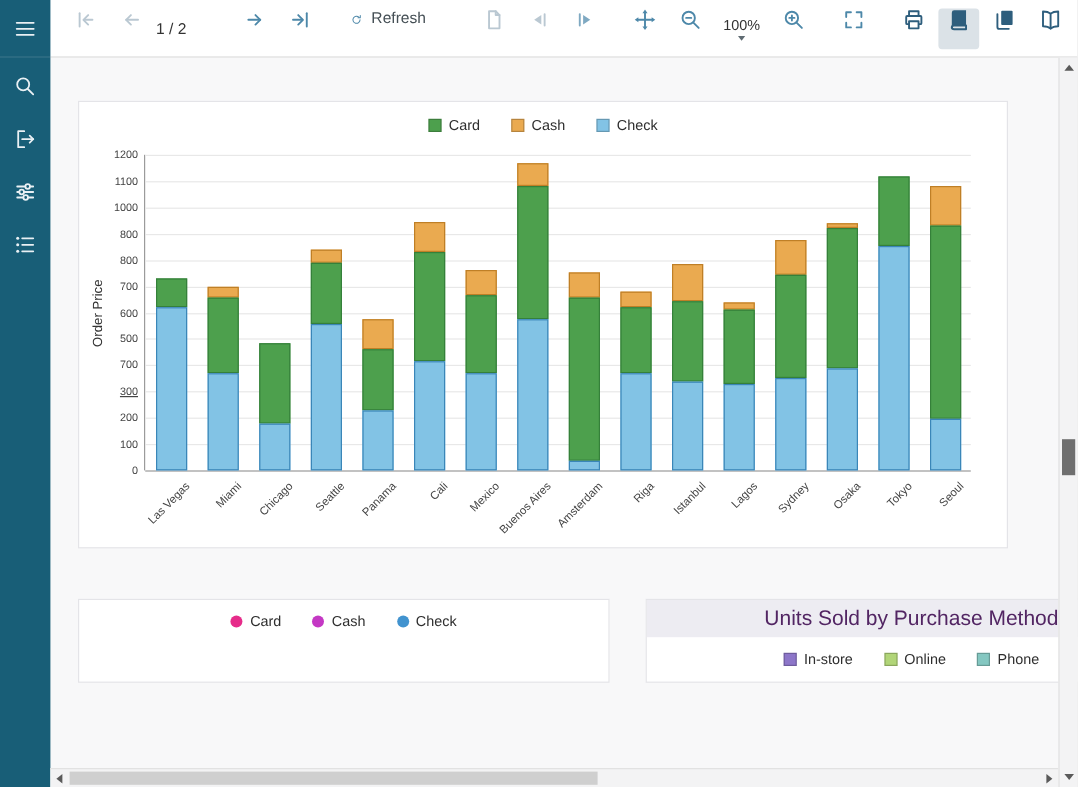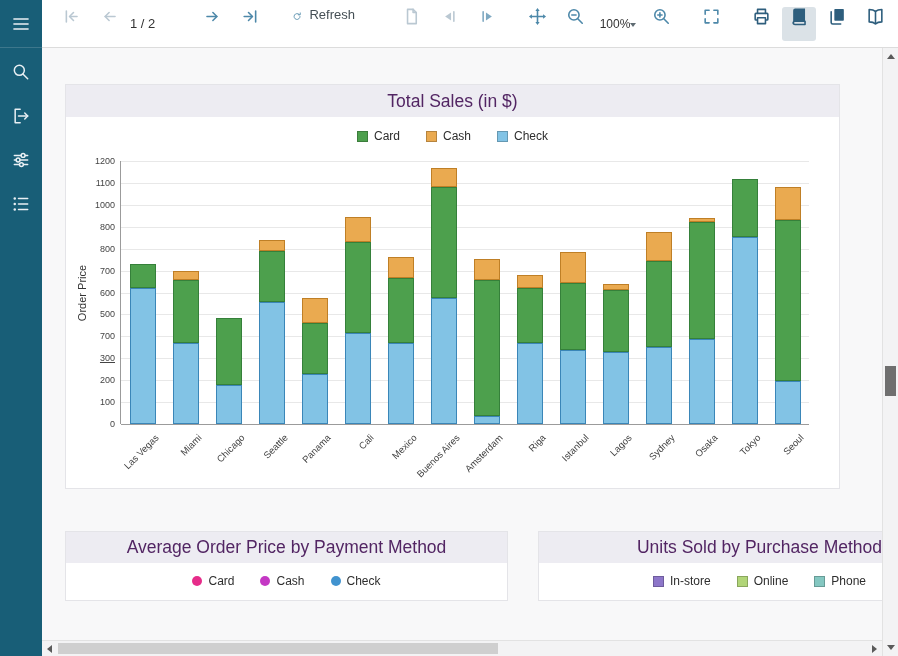--- a/index.html
+++ b/index.html
@@ -25,21 +25,21 @@
   .tbtn.selected { background:#dbe2e7; }
   .c-blue { color:#4d88a9; }
   .c-mid  { color:#7fa9c2; }
   .c-dark { color:#2e5e7d; }
   .c-disabled { color:#bac8d2; }
   .spacer-sm { width:8px; flex:none; }
   .spacer-md { width:22px; flex:none; }
   .page-indicator { width:70px; text-align:left; font-size:13px; color:#333; cursor:pointer; }
   .refresh-btn { gap:7px; padding:0 9px; }
   .refresh-btn .lbl { font-size:13px; color:#454f55; }
-  .zoom-select { display:flex; flex-direction:row; align-items:center; justify-content:center; min-width:44px; height:34px; cursor:pointer; background:none; border:none; }
+  .zoom-select { display:flex; flex-direction:column; align-items:center; justify-content:center; min-width:44px; height:34px; cursor:pointer; background:none; border:none; }
   .zoom-select .zv { font-size:12px; color:#333; }
   .caret-down { width:0; height:0; border-left:3.5px solid transparent; border-right:3.5px solid transparent; border-top:4px solid #5f6b72; margin-top:2px; }
 
   
   .content { flex:1; padding:10px 0 0 23px; overflow:hidden; position:relative; }
   .report-title { font-size:21px; color:#5c2b5e; margin:8px 0 0 10px; }
   .card { background:#fff; border:1px solid #e4e4e8; }
   .main-card { width:775px; margin-top:26px; }
   .card-header { height:32px; line-height:32px; background:#edecf2; text-align:center; font-size:17.5px; color:#522563; overflow:hidden; white-space:nowrap; }
   .legend { display:flex; justify-content:center; align-items:center; gap:26px; padding:12px 0 4px; }
@@ -242,21 +242,20 @@
         <svg viewBox="0 0 24 24">
             <path d="M12 5.5C10.2 4 7.5 3.2 4 3.2v15.6c3.5 0 6.2.8 8 2.4 1.8-1.6 4.5-2.4 8-2.4V3.2c-3.5 0-6.2.8-8 2.3z"></path>
             <path d="M12 5.5v15.7"></path>
           </svg>
       </button>
     </div>
 
     <div class="content">
 
       <section class="card main-card">
-        <div class="card-header">Total Sales (in $)</div>
         <div class="legend">
             <span class="legend-item">
               <span class="marker square" style="background: rgb(77, 160, 77);"></span>
               <span>Card</span>
             </span>
             <span class="legend-item">
               <span class="marker square" style="background: rgb(234, 170, 80);"></span>
               <span>Cash</span>
             </span>
             <span class="legend-item">
@@ -423,21 +422,20 @@
                   </div>
                   <div class="xlabel">Seoul</div>
                 </div>
               </div>
             </div>
         </div>
       </section>
 
       <div class="bottom-row">
         <section class="card small-card">
-          <div class="card-header">Average Order Price by Payment Method</div>
           <div class="legend">
               <span class="legend-item">
                 <span class="marker circle" style="background: rgb(230, 44, 138);"></span>
                 <span>Card</span>
               </span>
               <span class="legend-item">
                 <span class="marker circle" style="background: rgb(196, 56, 196);"></span>
                 <span>Cash</span>
               </span>
               <span class="legend-item">

